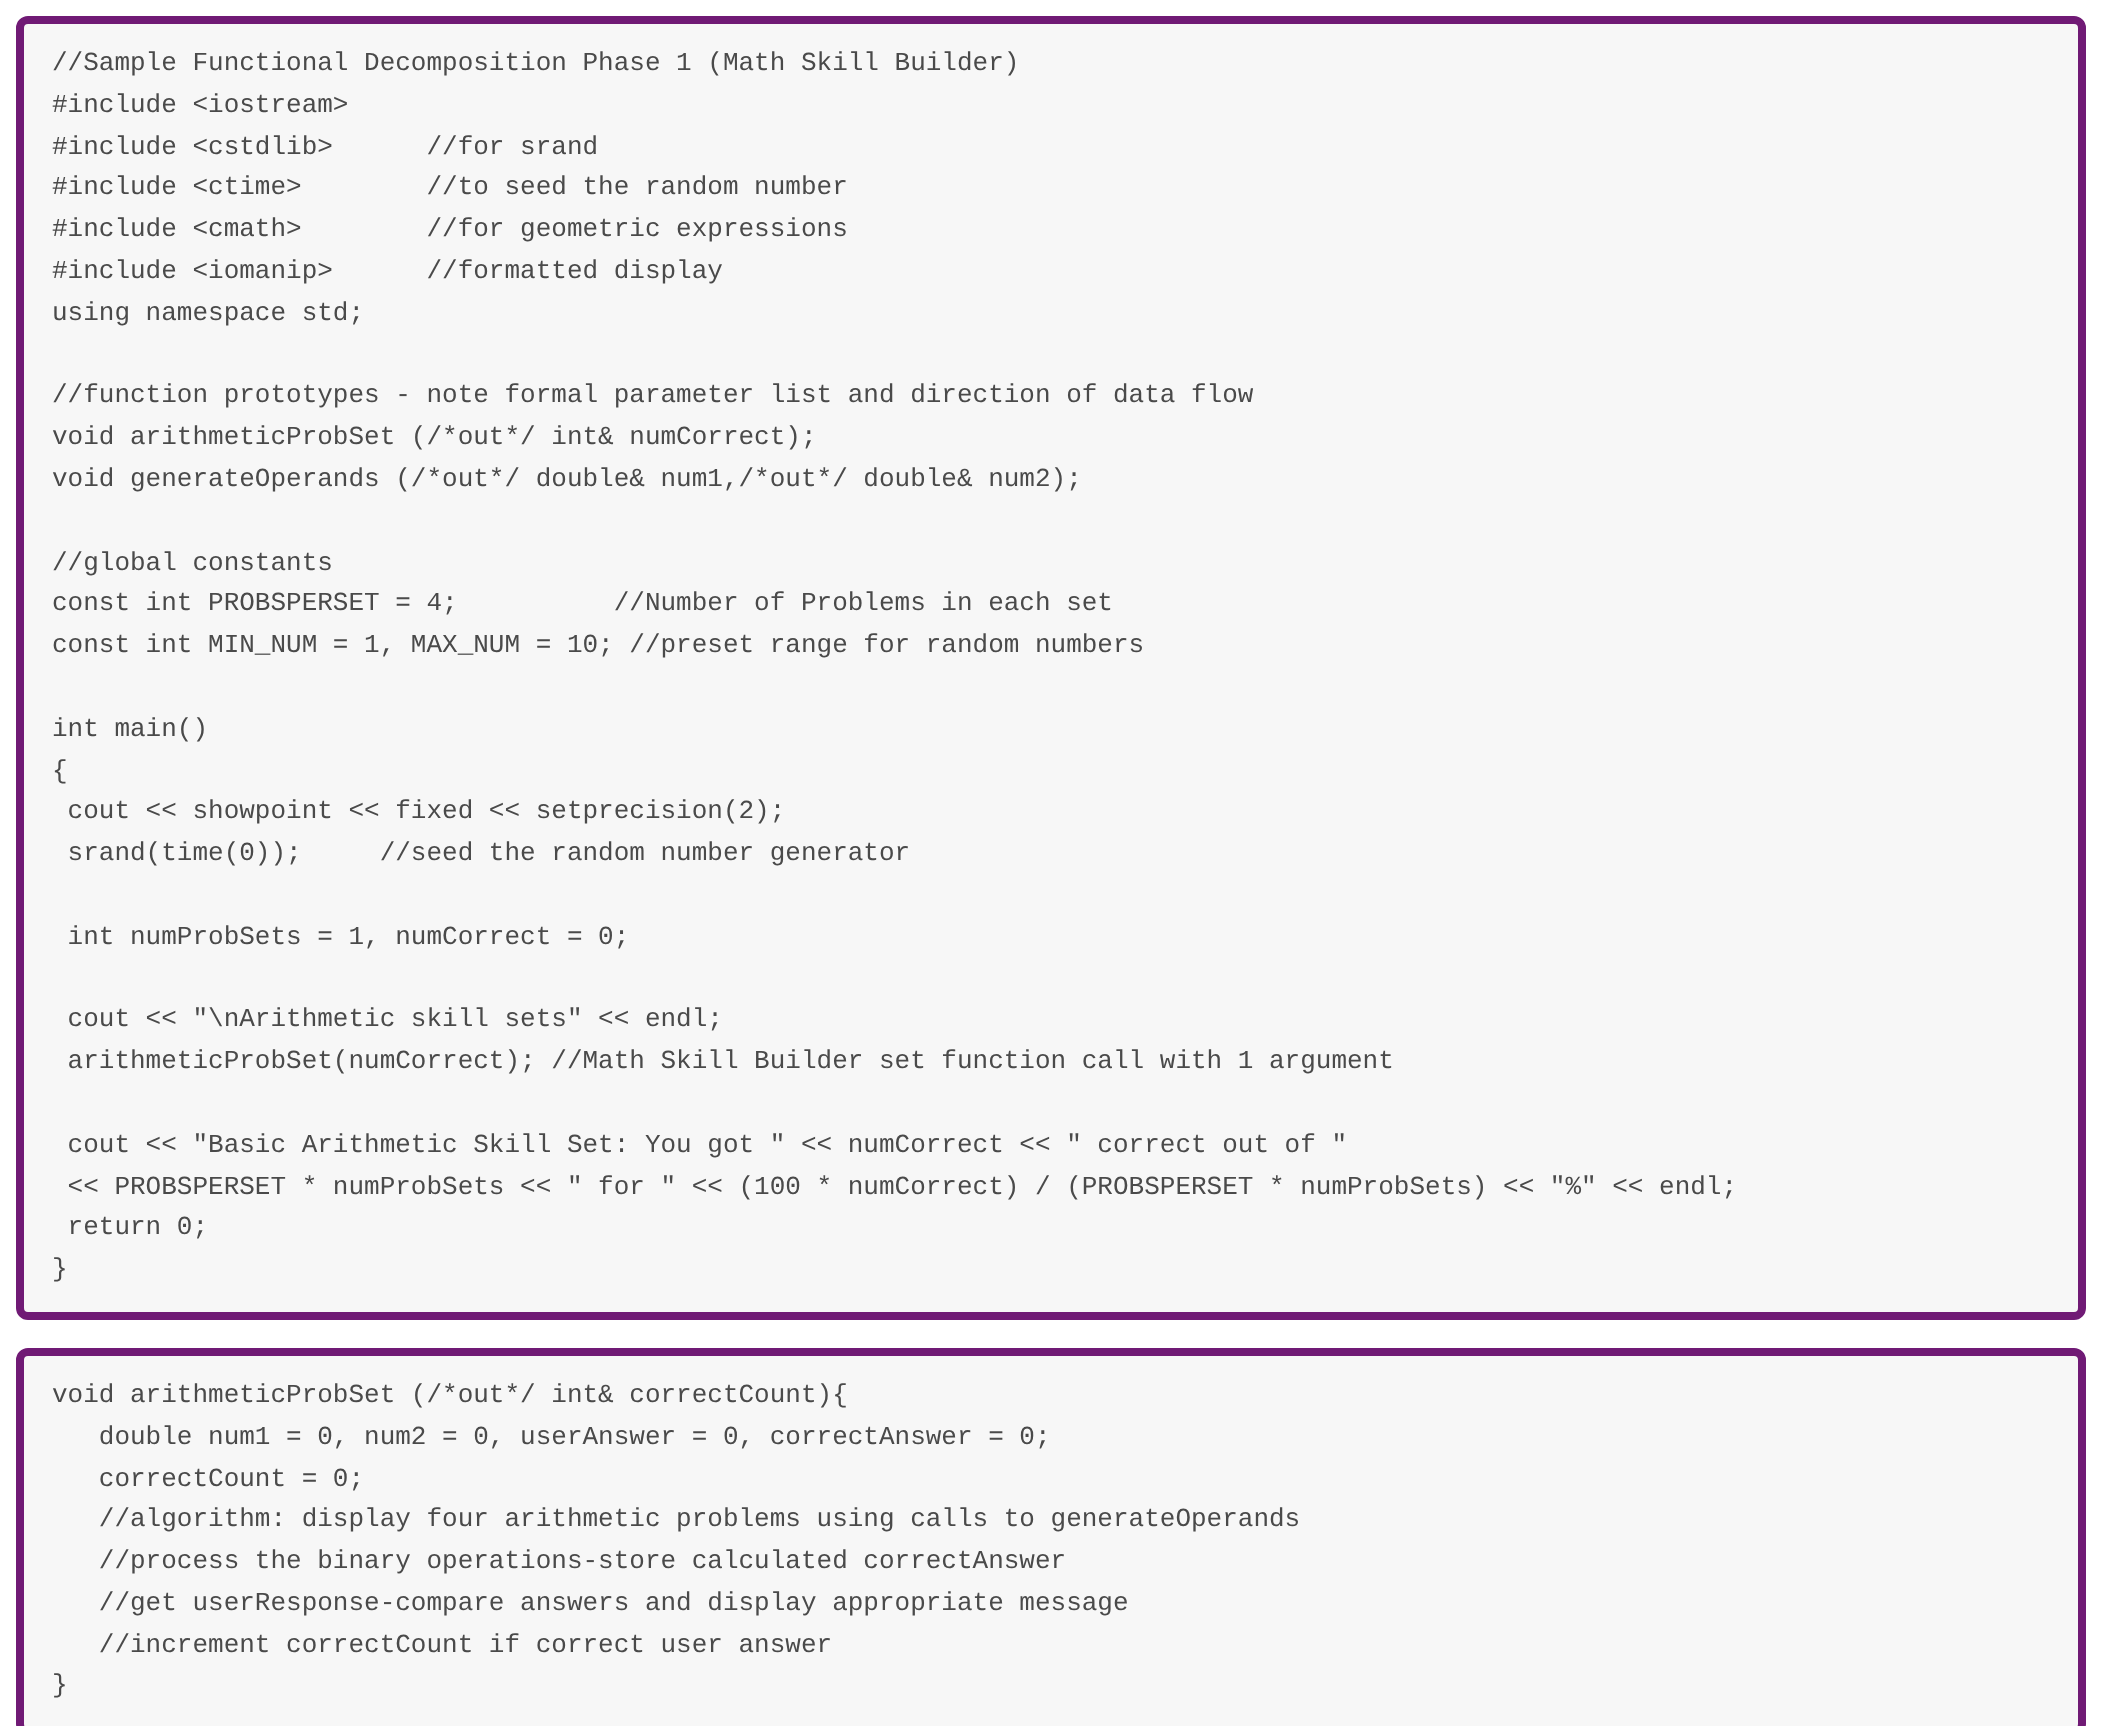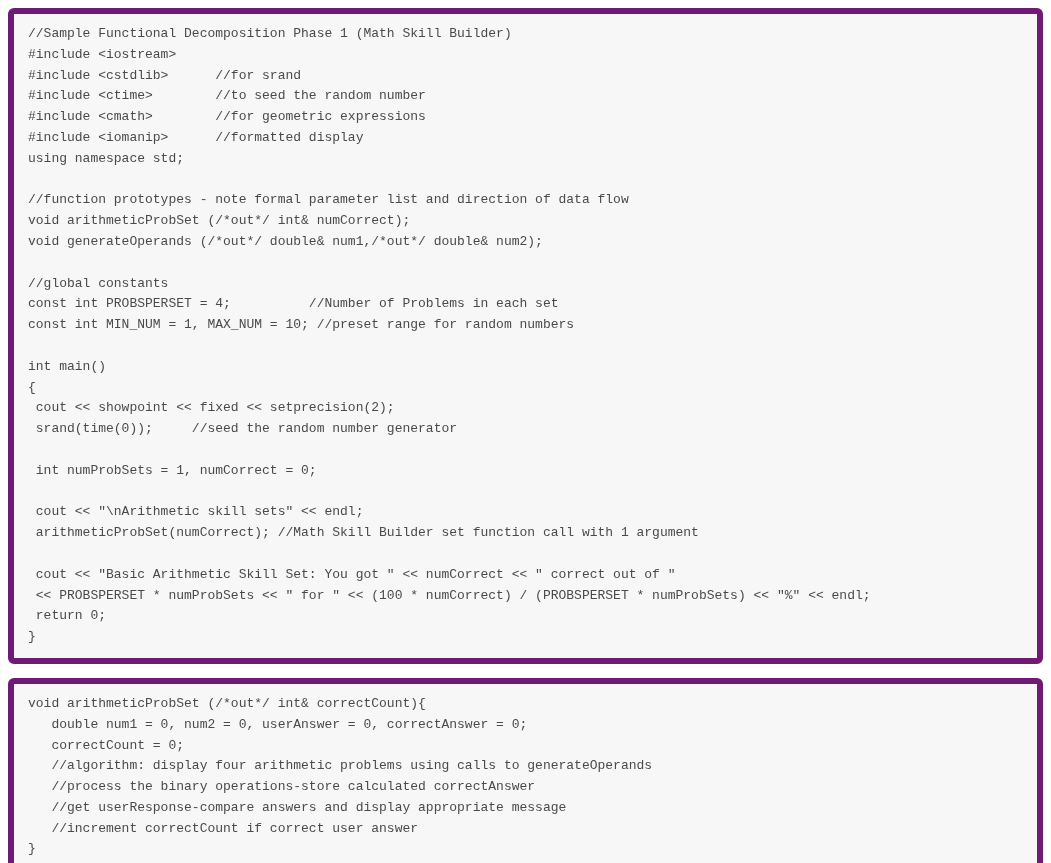--- a/index.html
+++ b/index.html
@@ -6,21 +6,21 @@
       margin: 0;
       padding: 8px;
       background: #ffffff;
       font-family: Consolas, 'Courier New', monospace;
       font-size: 13px;
       line-height: 1.6;
       color: #4a4a4a;
     }
     .code-block {
       background: #f7f7f7;
-      border: 6px solid #701a75;
+      border: 4px solid #701a75;
       border-radius: 6px;
       padding: 10px 14px;
       margin-bottom: 14px;
       white-space: pre;
       overflow-x: auto;
     }
   </style>
 </head>
 <body>
 

